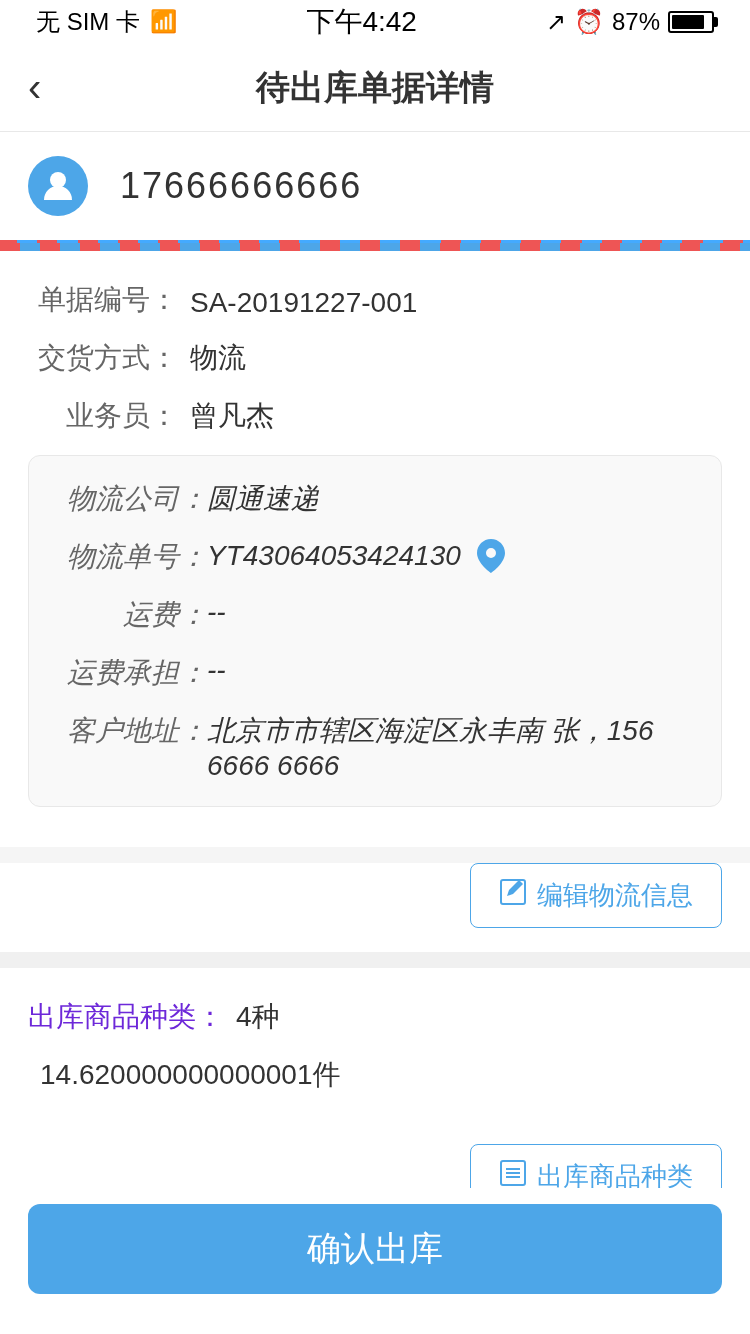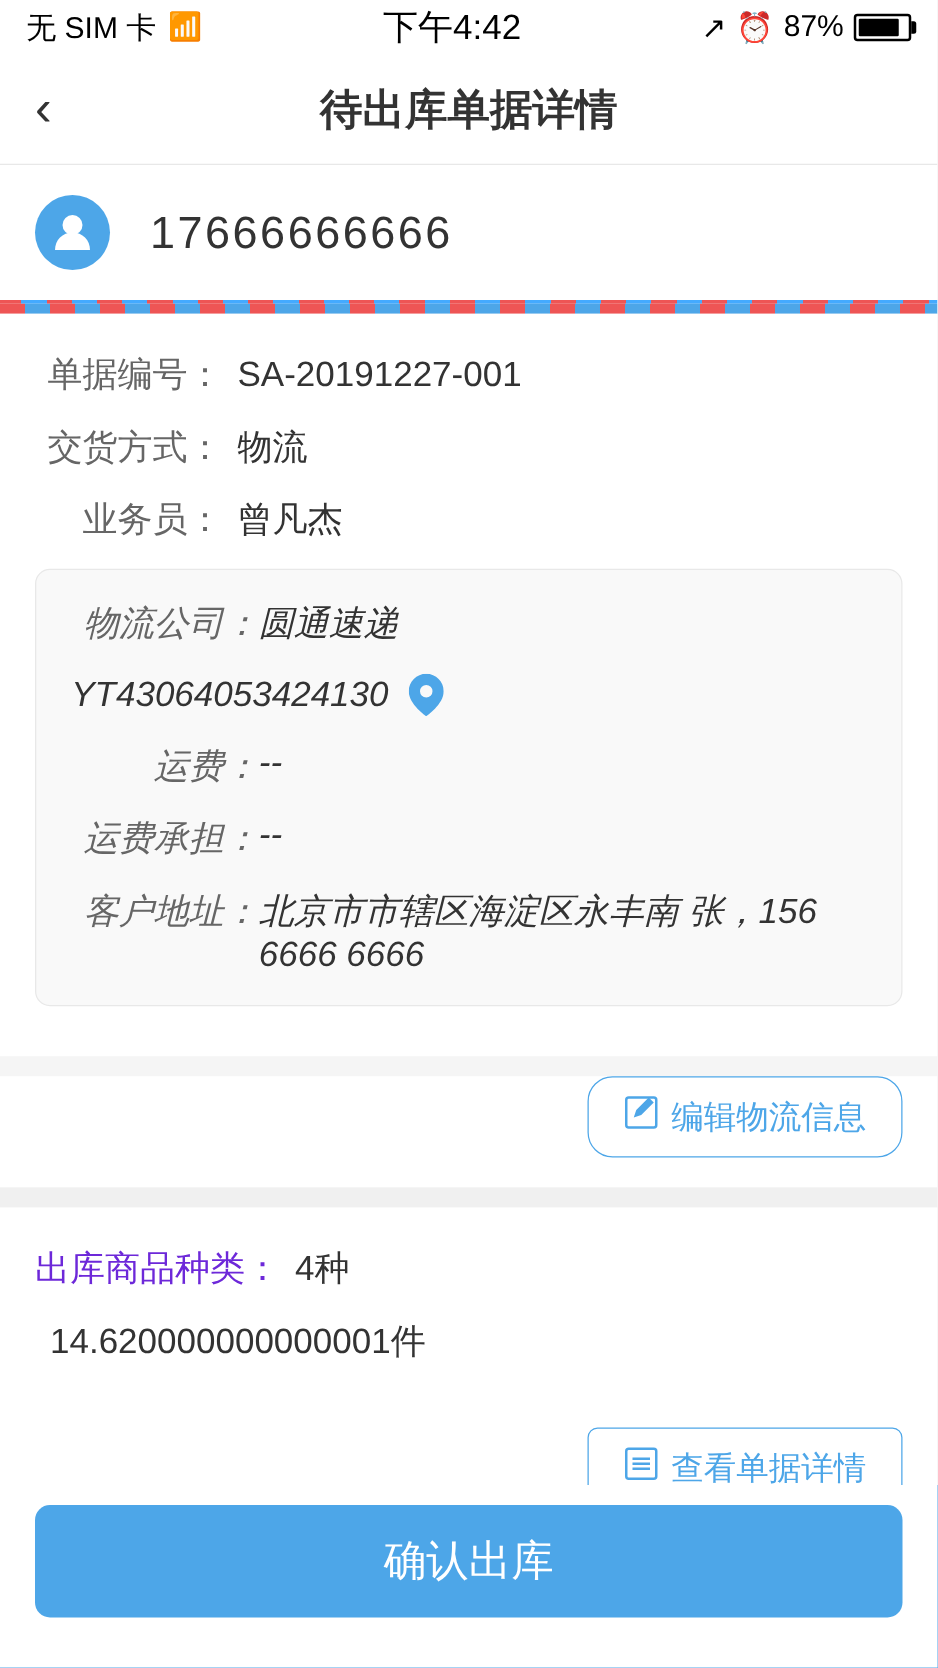--- a/index.html
+++ b/index.html
@@ -14,21 +14,21 @@
     }
 
     
     .status-bar {
       width: 750px;
       height: 44px;
       background: #fff;
       display: flex;
       align-items: center;
       justify-content: space-between;
-      padding: 0 21px;
+      padding: 0 36px;
       font-size: 24px;
       color: #000;
     }
     .status-left { display: flex; align-items: center; gap: 10px; }
     .status-center { font-size: 28px; font-weight: 500; }
     .status-right { display: flex; align-items: center; gap: 8px; font-size: 24px; }
 
     
     .nav-bar {
       width: 750px;
@@ -102,21 +102,21 @@
     }
 
     
     .info-section {
       background: #fff;
       padding: 30px 28px 20px 28px;
       margin-bottom: 16px;
     }
     .info-row {
       display: flex;
-      align-items: center;
+      align-items: flex-end;
       margin-bottom: 20px;
       font-size: 28px;
     }
     .info-label {
       color: #666;
       min-width: 150px;
       text-align: right;
       flex-shrink: 0;
     }
     .info-value {
@@ -157,21 +157,21 @@
 
     
     .edit-btn-container {
       display: flex;
       justify-content: flex-end;
       padding: 0 28px 24px 28px;
       background: #fff;
     }
     .edit-btn {
       border: 1.5px solid #4da6e8;
-      border-radius: 20px;
+      border-radius: 8px;
       padding: 14px 28px;
       color: #4da6e8;
       font-size: 26px;
       display: flex;
       align-items: center;
       gap: 10px;
       cursor: pointer;
       background: #fff;
     }
 
@@ -343,20 +343,21 @@
       <span class="info-label">业务员：</span>
       <span class="info-value">曾凡杰</span>
     </div>
 
     <div class="logistics-card">
       <div class="logistics-row">
         <span class="logistics-label">物流公司：</span>
         <span class="logistics-value">圆通速递</span>
       </div>
       <div class="logistics-row">
+        <span class="logistics-label">物流单号：</span>
         <span class="logistics-value">
           <span>YT43064053424130</span>
           <span class="location-pin-wrap">
             <svg width="28" height="34" viewBox="0 0 28 34" fill="#4da6e8">
               <path d="M14 0C6.27 0 0 6.27 0 14c0 10.5 14 20 14 20S28 24.5 28 14C28 6.27 21.73 0 14 0zm0 19a5 5 0 1 1 0-10 5 5 0 0 1 0 10z"></path>
             </svg>
           </span>
         </span>
       </div>
       <div class="logistics-row">
@@ -401,21 +402,21 @@
   <div class="view-btn-container">
     <button class="view-btn">
       <span>
         <svg width="28" height="28" viewBox="0 0 28 28" fill="none" stroke="#4da6e8" stroke-width="2">
           <rect x="2" y="2" width="24" height="24" rx="2" fill="none"></rect>
           <line x1="7" y1="10" x2="21" y2="10"></line>
           <line x1="7" y1="14" x2="21" y2="14"></line>
           <line x1="7" y1="18" x2="21" y2="18"></line>
         </svg>
       </span>
-      <span>查看单据详情</span>
+      <span>出库商品种类</span>
     </button>
   </div>
 
   <div class="bottom-spacer"></div>
 
 </div>
 
 <div class="confirm-btn-wrapper">
   <button class="confirm-btn">
     <span>确认出库</span>

